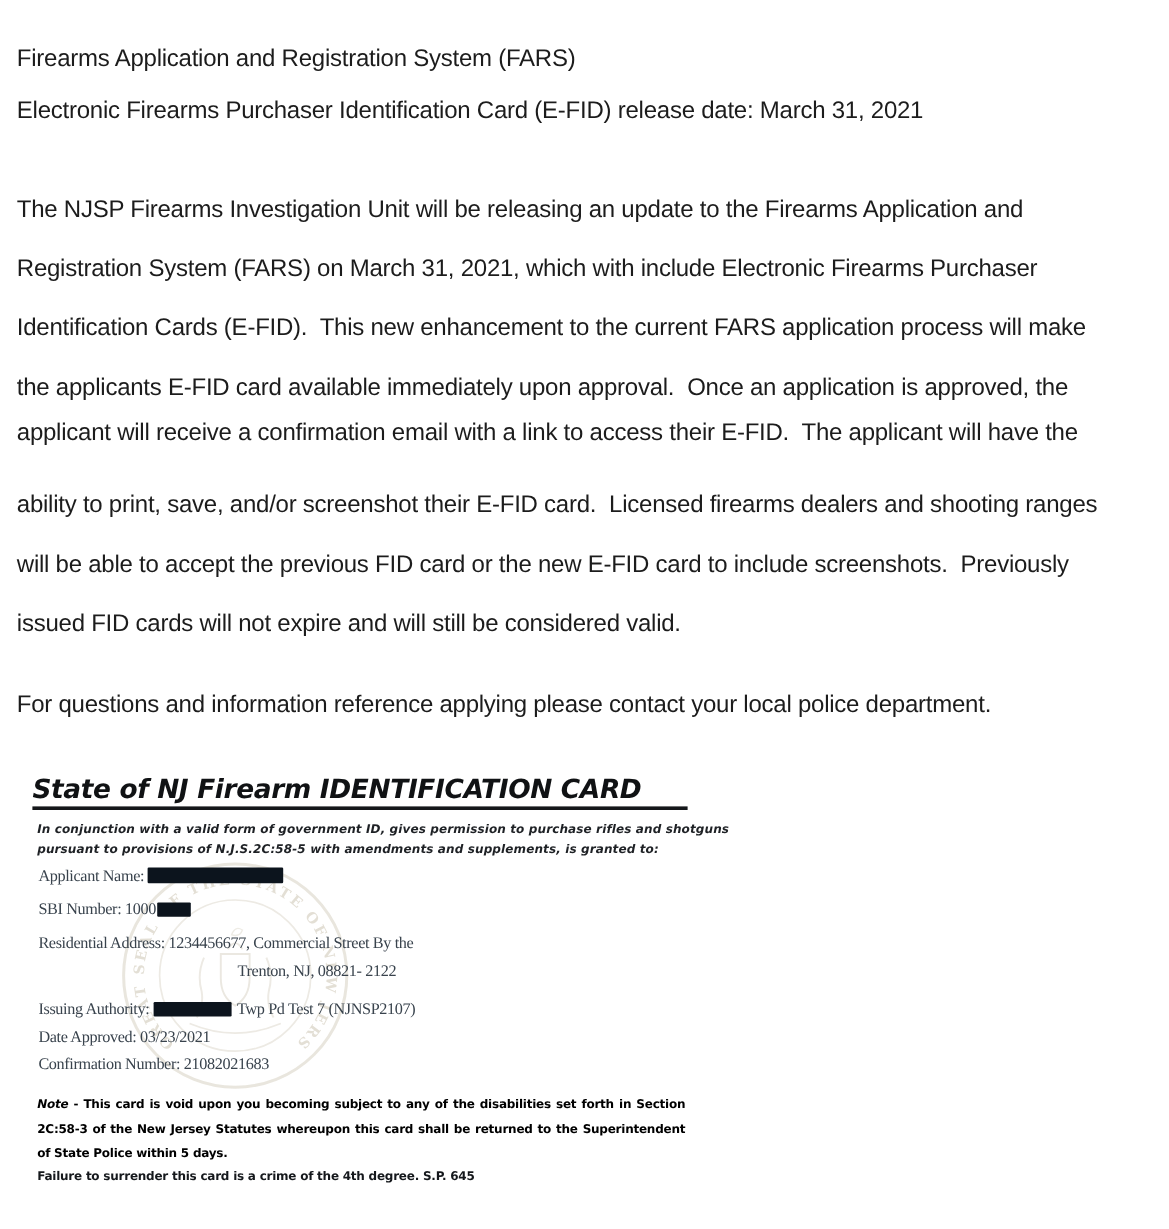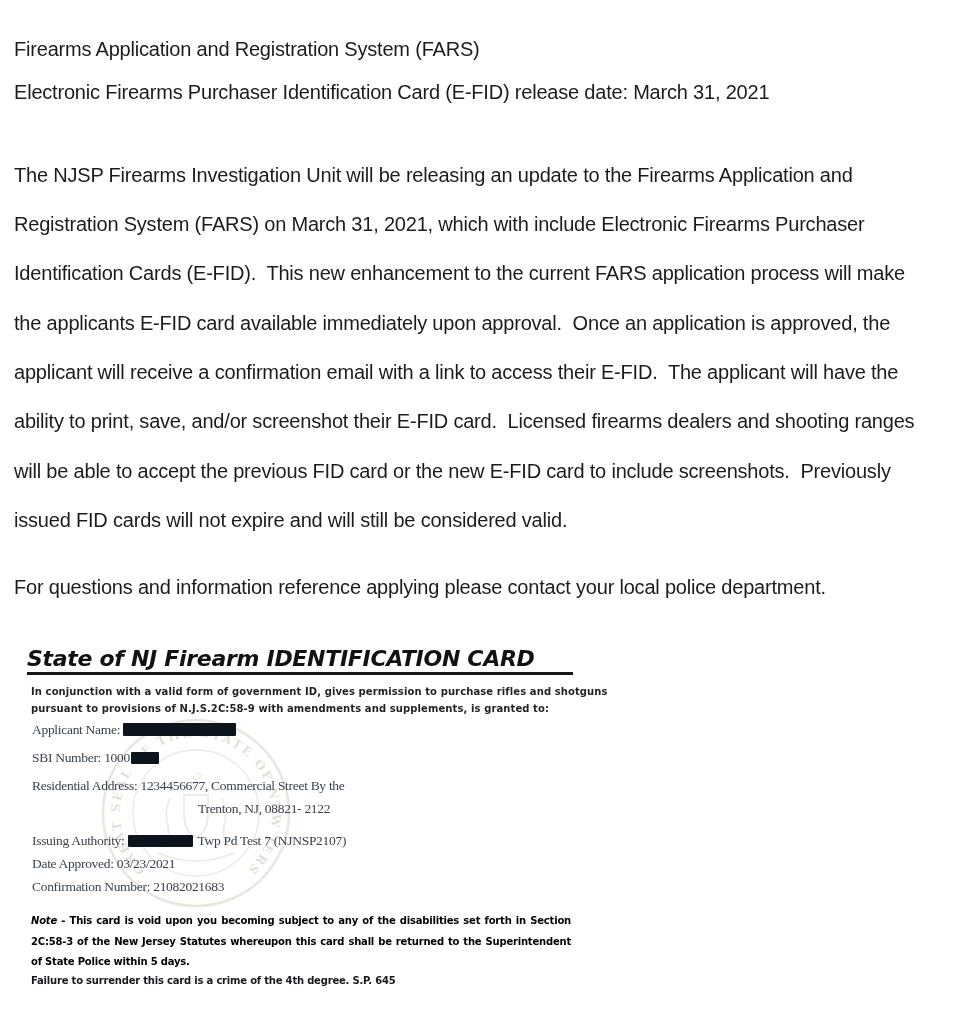--- a/index.html
+++ b/index.html
@@ -56,20 +56,21 @@
     border-bottom: 3px solid #15171a;
     white-space: nowrap;
   }
   .card-subline {
     position: absolute;
     left: 4px;
     z-index: 1;
     font-family: "DejaVu Sans", sans-serif;
     font-size: 10px;
     font-weight: bold;
+    font-style: italic;
     letter-spacing: 0.1px;
     color: #1e2125;
     white-space: pre;
   }
   .field {
     position: absolute;
     left: 5px;
     z-index: 1;
     font-family: Liberation Serif, serif;
     font-size: 13.5px;
@@ -118,21 +119,21 @@
 
 <div class="page">
 
   <div class="docline" style="top:38px">Firearms Application and Registration System (FARS)</div>
   <div class="docline" style="top:81px">Electronic Firearms Purchaser Identification Card (E-FID) release date: March 31, 2021</div>
 
   <div class="docline" style="top:164px">The NJSP Firearms Investigation Unit will be releasing an update to the Firearms Application and</div>
   <div class="docline" style="top:213px">Registration System (FARS) on March 31, 2021, which with include Electronic Firearms Purchaser</div>
   <div class="docline" style="top:262px">Identification Cards (E-FID).  This new enhancement to the current FARS application process will make</div>
   <div class="docline" style="top:312px">the applicants E-FID card available immediately upon approval.  Once an application is approved, the</div>
-  <div class="docline" style="top:361px">applicant will receive a confirmation email with a link to access their E-FID.  The applicant will have the</div>
+  <div class="docline" style="top:350px">applicant will receive a confirmation email with a link to access their E-FID.  The applicant will have the</div>
   <div class="docline" style="top:410px">ability to print, save, and/or screenshot their E-FID card.  Licensed firearms dealers and shooting ranges</div>
   <div class="docline" style="top:460px">will be able to accept the previous FID card or the new E-FID card to include screenshots.  Previously</div>
   <div class="docline" style="top:576px">For questions and information reference applying please contact your local police department.</div>
 
   <div class="docline" style="top:509px">issued FID cards will not expire and will still be considered valid.</div>
 
   <div class="card">
 
     <svg class="seal" width="200" height="200" viewBox="0 0 200 200">
       <g fill="none" stroke="#b6ab91">
@@ -148,21 +149,21 @@
       </g>
       <path id="seal-text-arc" d="M 51,158 A 76,76 0 1 1 149,158" fill="none" stroke="none"></path>
       <text font-family="DejaVu Serif, serif" font-size="12" font-weight="bold" letter-spacing="2.2" fill="#b6ab91" opacity="0.75">
         <textPath href="#seal-text-arc" startOffset="2">GREAT SEAL OF THE STATE OF NEW JERSEY</textPath>
       </text>
     </svg>
 
     <div class="card-title">State of NJ Firearm IDENTIFICATION CARD</div>
 
     <div class="card-subline" style="top:41px">In conjunction with a valid form of government ID, gives permission to purchase rifles and shotguns</div>
-    <div class="card-subline" style="top:58px">pursuant to provisions of N.J.S.2C:58-9 with amendments and supplements, is granted to:</div>
+    <div class="card-subline" style="top:58px">pursuant to provisions of N.J.S.2C:58-5 with amendments and supplements, is granted to:</div>
 
     <div class="field" style="top:77px"><span>Applicant Name:</span><span class="redact name"></span></div>
 
     <div class="field" style="top:105px"><span>SBI Number: 1000</span><span class="redact sbi"></span></div>
 
     <div class="field" style="top:133px">Residential Address: 1234456677, Commercial Street By the</div>
     <div class="field" style="top:156px; left:171px">Trenton, NJ, 08821- 2122</div>
 
     <div class="field" style="top:188px"><span>Issuing Authority:</span><span class="redact auth"></span><span>Twp Pd Test 7 (NJNSP2107)</span></div>
 

